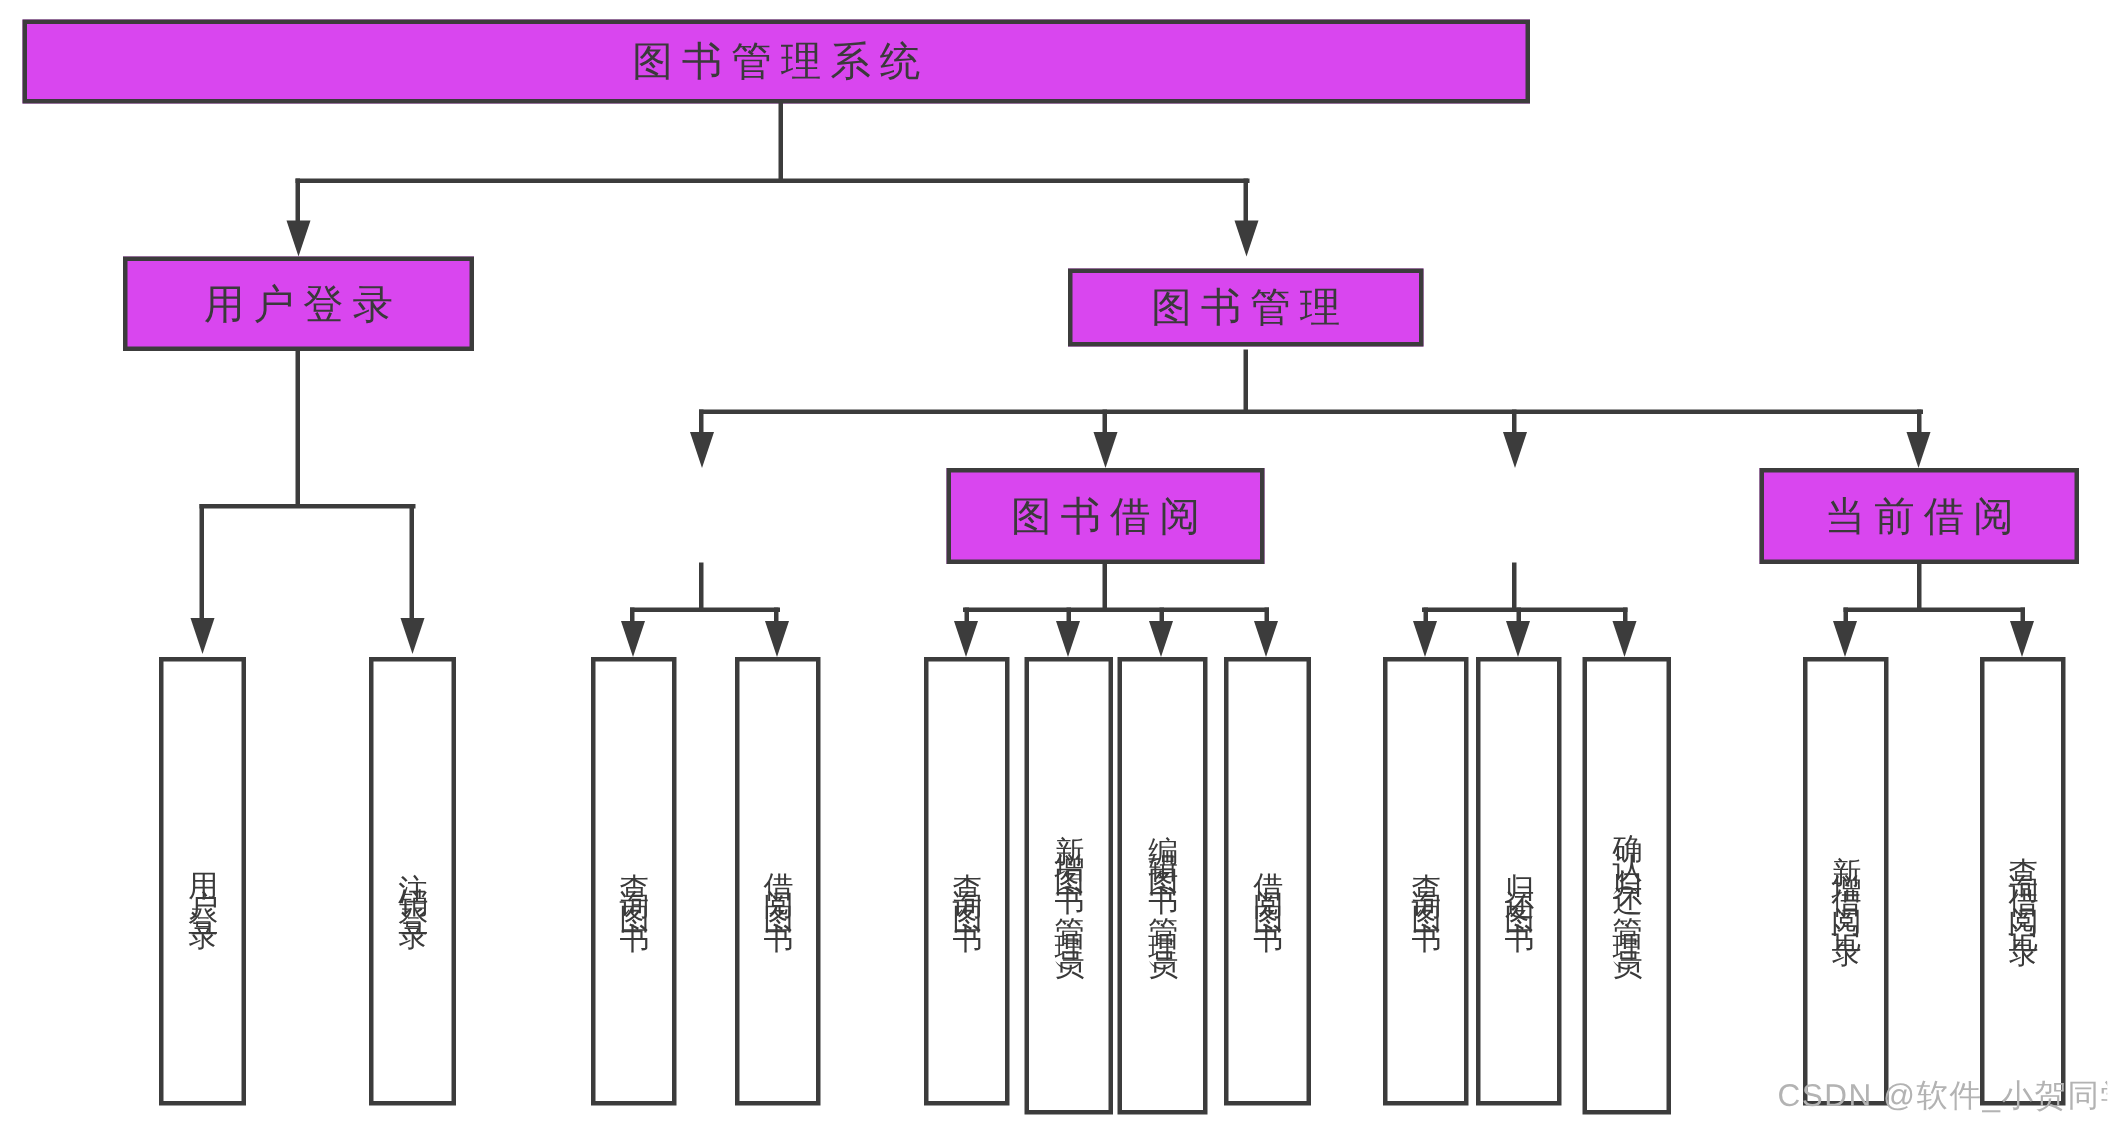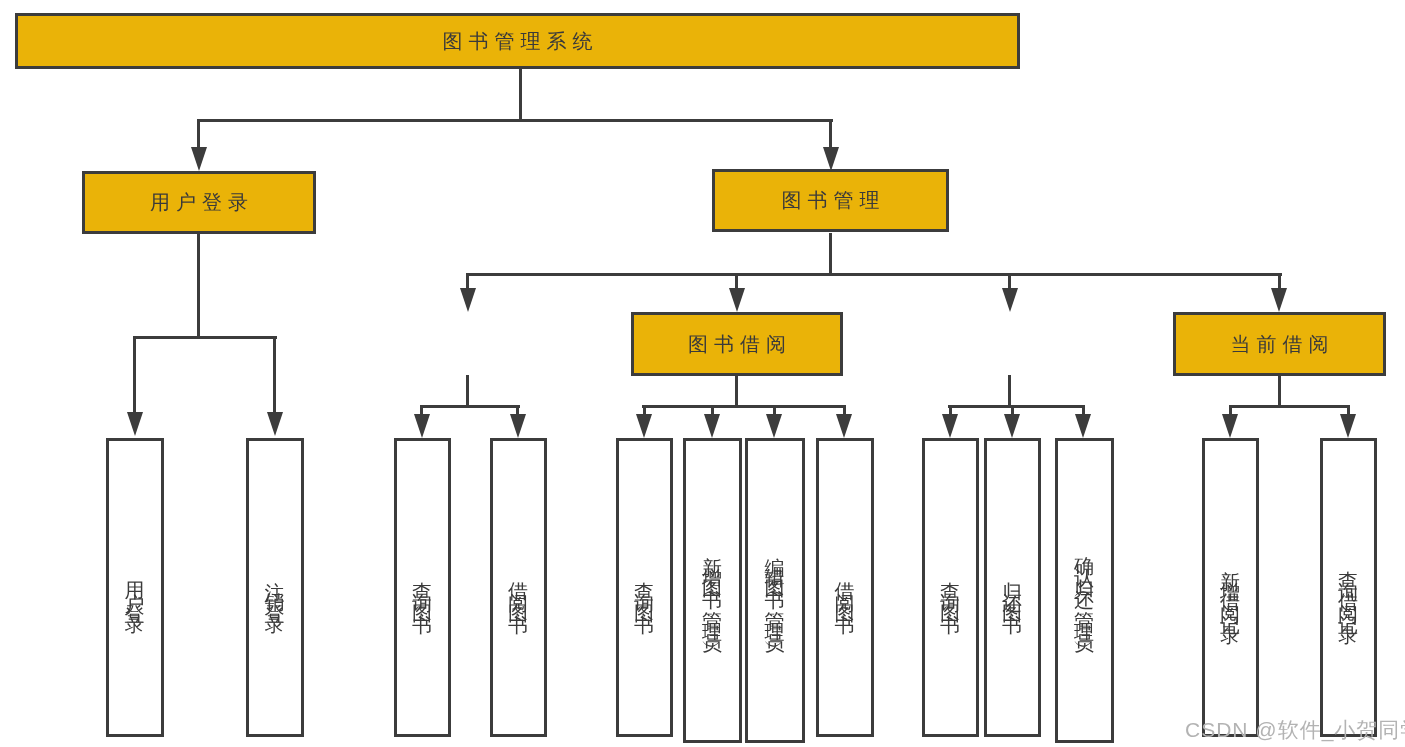--- a/index.html
+++ b/index.html
@@ -24,23 +24,23 @@
     position:absolute;
     width:0;height:0;
     border-left:8px solid transparent;
     border-right:8px solid transparent;
     border-top:24px solid var(--line);
   }
   .hbox{
     position:absolute;
     box-sizing:border-box;
     border:3px solid var(--line);
-    background:#eab308;
+    background:#d946ef;
     display:flex;align-items:center;justify-content:center;
-    font-size:20px;
+    font-size:27px;
     letter-spacing:6px;
     text-indent:6px;
     color:var(--text);
     white-space:nowrap;
   }
   .vbox{
     position:absolute;
     box-sizing:border-box;
     border:3px solid var(--line);
     background:#fff;
@@ -68,21 +68,21 @@
   <div class="hbox" style="left:15px;top:13px;width:1005px;height:56px">图书管理系统</div>
 
   <div class="line" style="left:519px;top:68px;width:3px;height:53px"></div>
   <div class="line" style="left:197px;top:119px;width:636px;height:3px"></div>
   <div class="line" style="left:197px;top:119px;width:3px;height:31px"></div>
   <div class="line" style="left:829px;top:119px;width:3px;height:31px"></div>
   <div class="arrow" style="left:191px;top:147px"></div>
   <div class="arrow" style="left:823px;top:147px"></div>
 
   <div class="hbox" style="left:82px;top:171px;width:234px;height:63px">用户登录</div>
-  <div class="hbox" style="left:712px;top:169px;width:237px;height:63px">图书管理</div>
+  <div class="hbox" style="left:712px;top:179px;width:237px;height:52px">图书管理</div>
 
   <div class="line" style="left:197px;top:233px;width:3px;height:105px"></div>
   <div class="line" style="left:133px;top:336px;width:144px;height:3px"></div>
   <div class="line" style="left:133px;top:336px;width:3px;height:80px"></div>
   <div class="line" style="left:273px;top:336px;width:3px;height:80px"></div>
   <div class="arrow" style="left:127px;top:412px"></div>
   <div class="arrow" style="left:267px;top:412px"></div>
 
   <div class="vbox" style="left:106px;top:438px;width:58px;height:299px">用户登录</div>
   <div class="vbox" style="left:246px;top:438px;width:58px;height:299px">注销登录</div>

